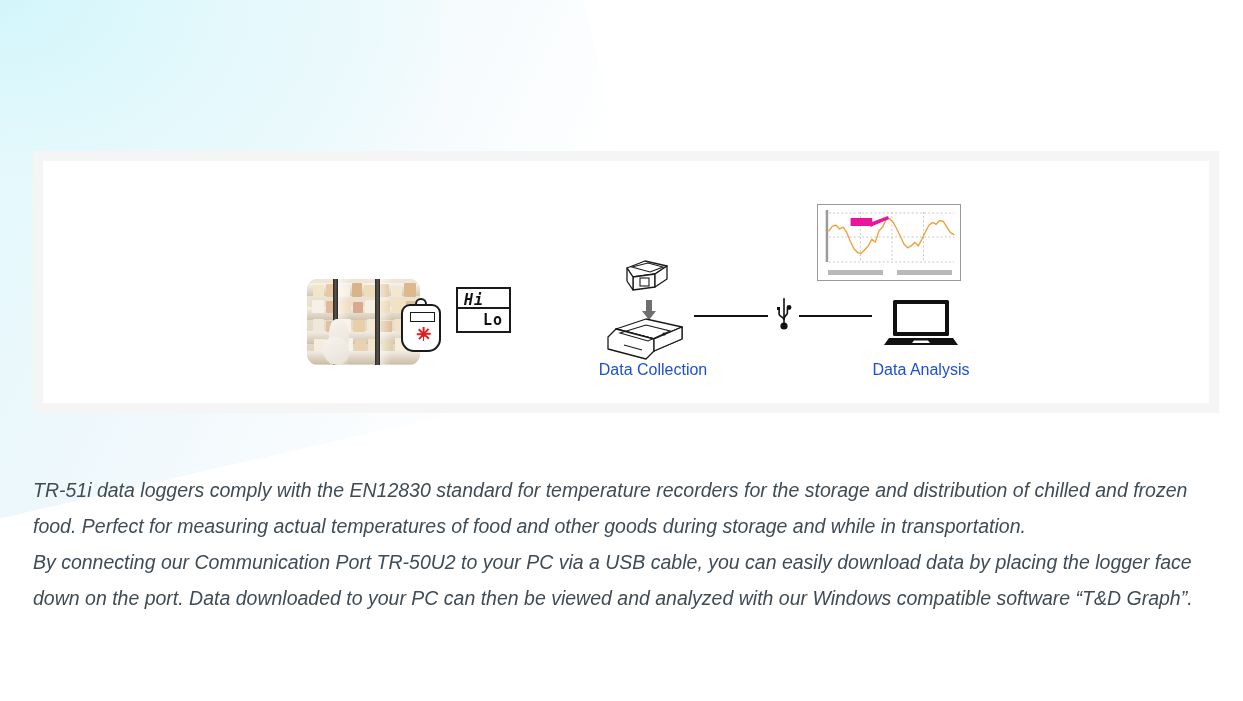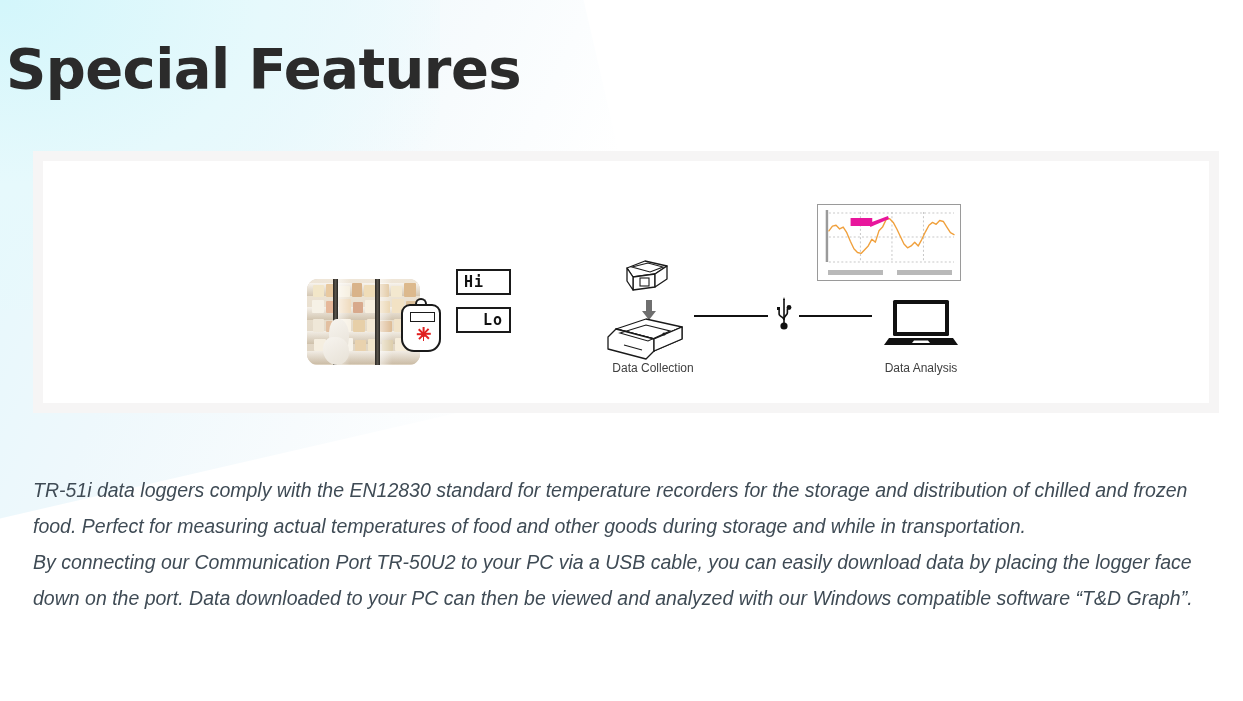--- a/index.html
+++ b/index.html
@@ -161,38 +161,38 @@
     height: 26px;
     border: 2px solid #1a1a1a;
     background: #ffffff;
     font-family: "DejaVu Sans Mono", monospace;
     font-weight: 700;
     font-size: 15px;
     line-height: 22px;
     color: #111111;
     letter-spacing: 1px;
   }
-  #hi-box { left: 413px; top: 108px; text-align: left; padding-left: 6px; }
+  #hi-box { left: 413px; top: 126px; text-align: left; padding-left: 6px; font-style: italic; }
   #lo-box { left: 413px; top: 146px; text-align: right; padding-right: 6px; }
 
   
   #data-collection-group {
     position: absolute;
     left: 520px;
     top: 98px;
     width: 180px;
     height: 130px;
   }
   #dc-logger { position: absolute; left: 52px; top: 0px; }
   #dc-arrow  { position: absolute; left: 79px; top: 41px; }
   #dc-port   { position: absolute; left: 39px; top: 58px; }
   .figure-label {
     position: absolute;
-    font-size: 12px;
-    color: #404040;
+    font-size: 16px;
+    color: #1d4ed8;
     font-family: "Liberation Sans", sans-serif;
     white-space: nowrap;
     text-align: center;
   }
   #data-collection-label { left: 0px; top: 102px; width: 180px; }
 
   
   #connector-line-left {
     position: absolute;
     left: 651px; top: 154px;
@@ -261,21 +261,20 @@
   #body-copy p { margin: 0; font-style: italic; }
 </style>
 </head>
 <body>
 
 <div id="bg-blob"></div>
 <div id="bg-blob2"></div>
 
 <div id="page">
 
-  <h1 id="page-title">Special Features</h1>
 
   <div id="figure-card">
     <div id="figure-inner">
 
       <div id="fridge-photo">
         <div class="ph-layer ph-bg"></div>
         <div class="ph-layer ph-shelfwrap">
           <div class="ph-shelf" style="top:4px;"></div>
           <div class="ph-shelf" style="top:28px;"></div>
           <div class="ph-shelf" style="top:52px;"></div>

